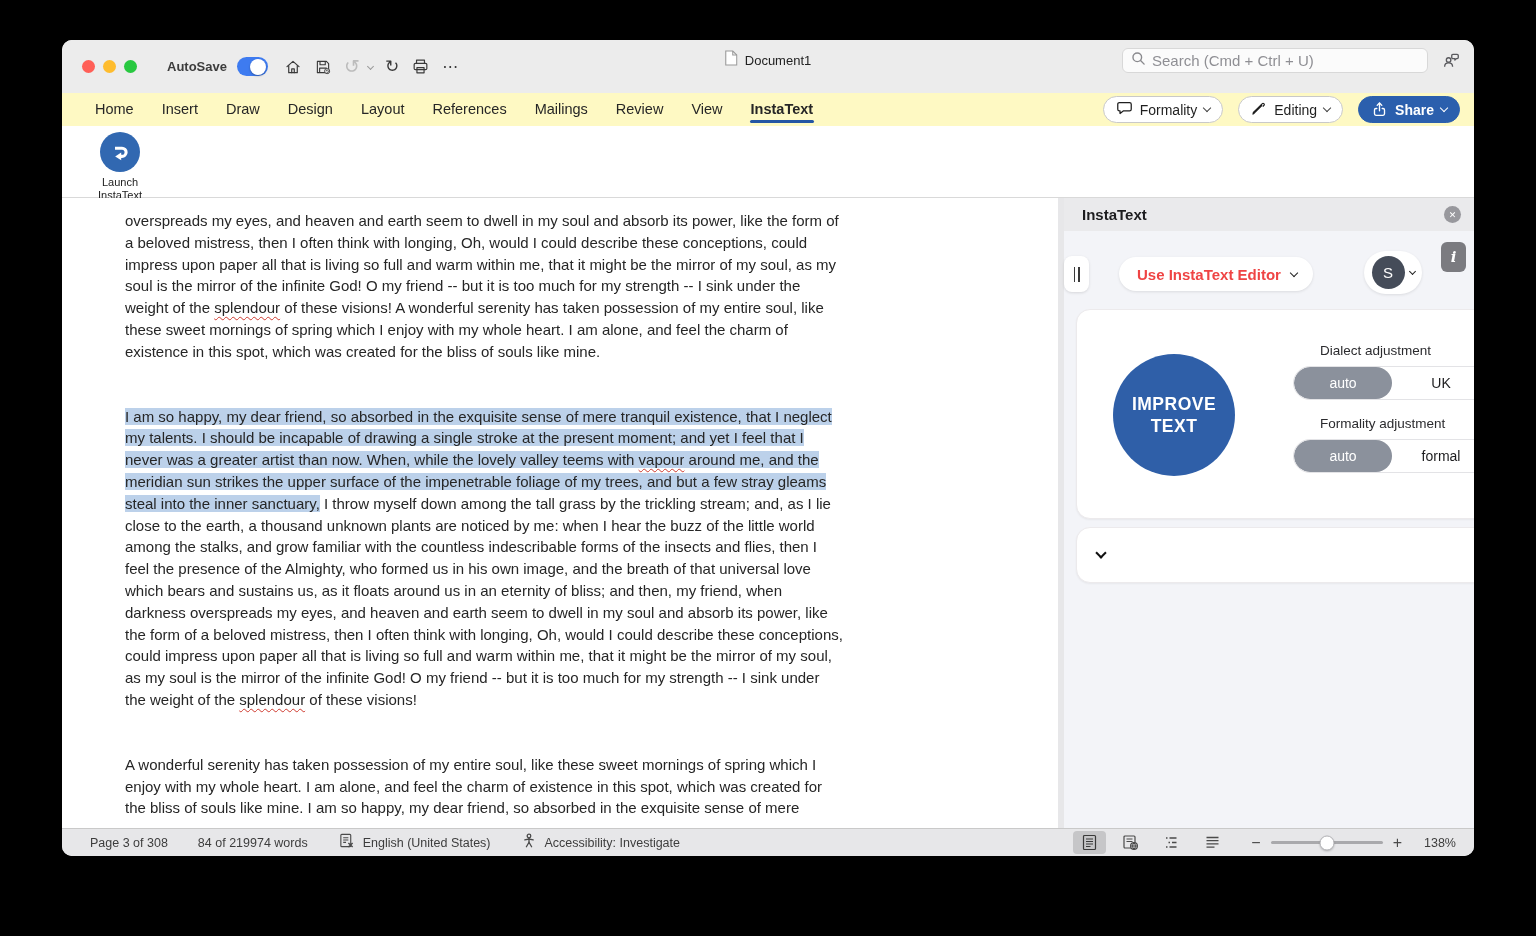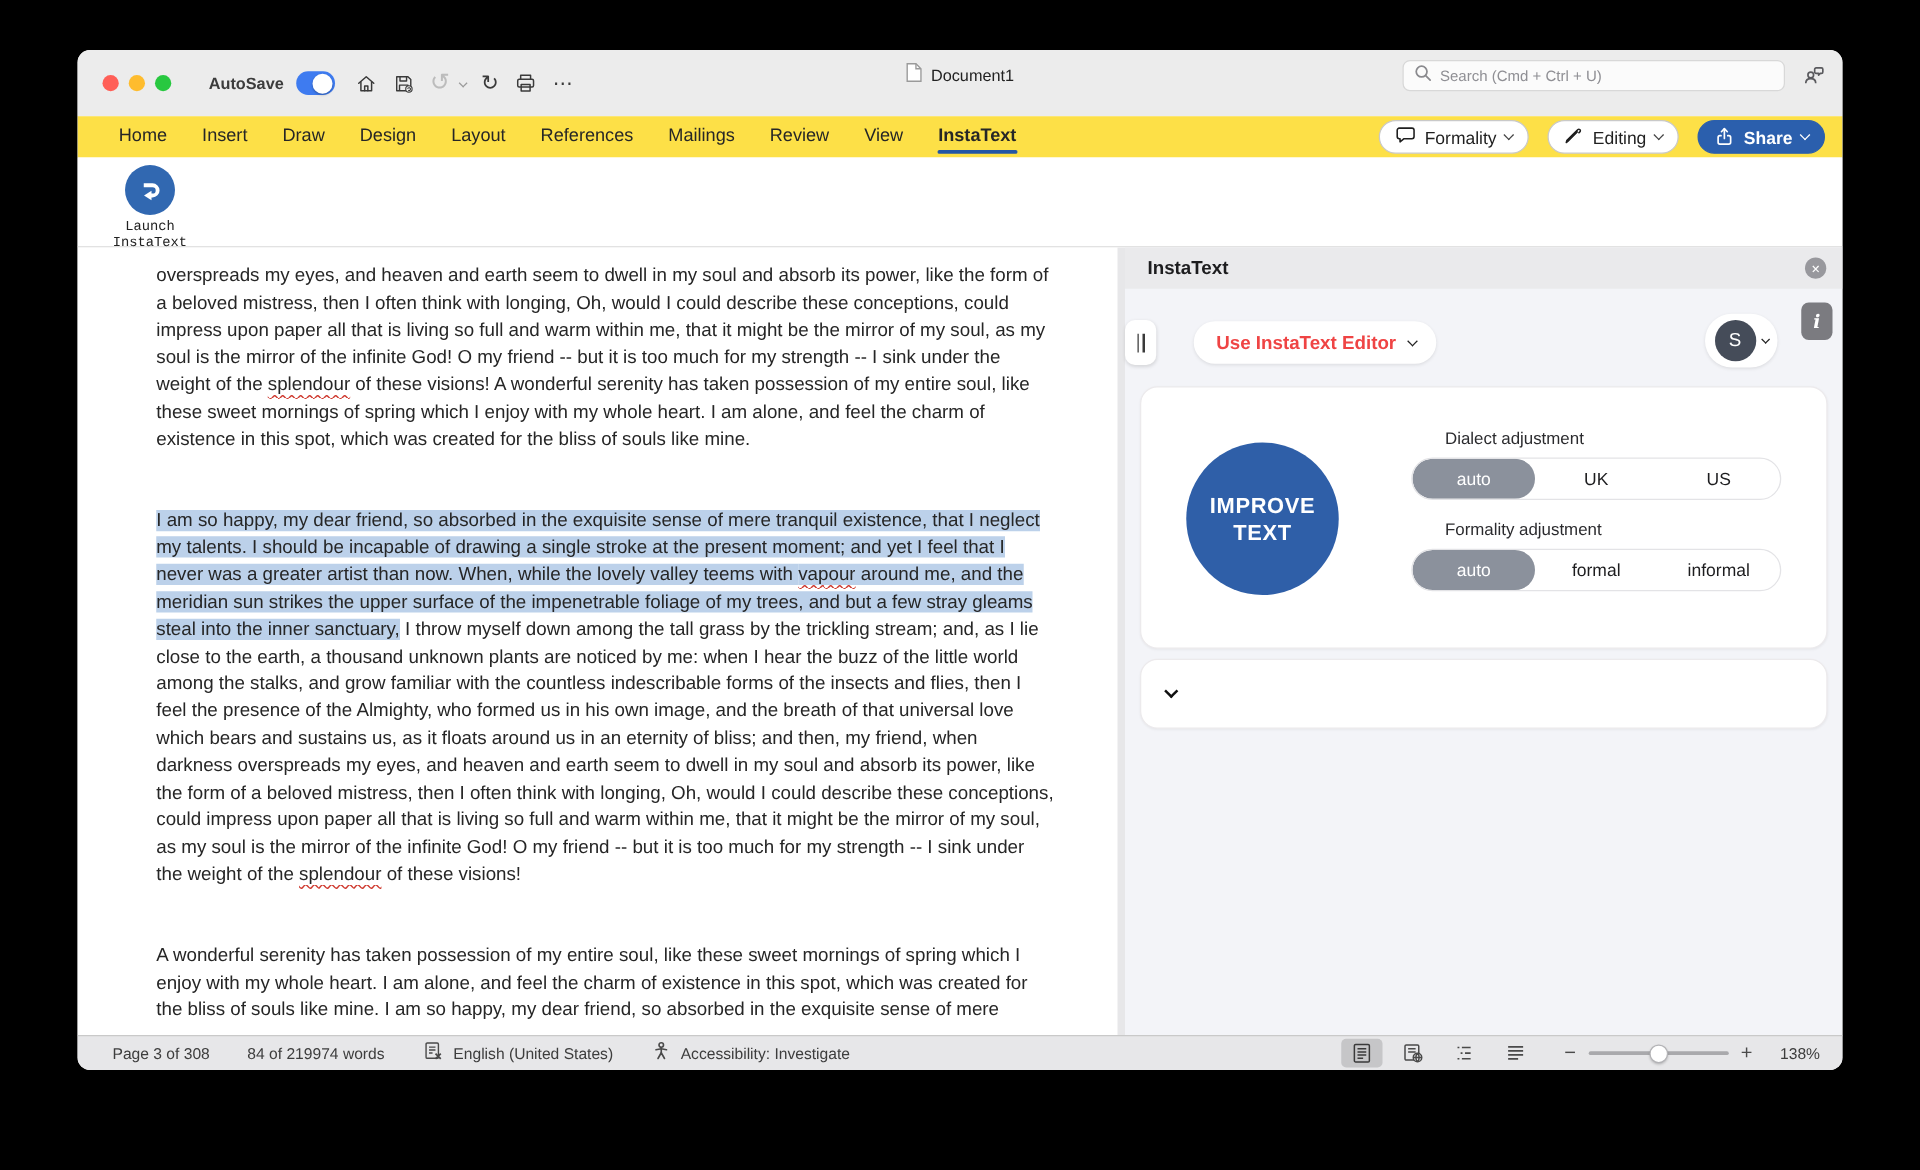--- a/index.html
+++ b/index.html
@@ -20,45 +20,45 @@
   .tb-icons { display:flex; align-items:center; gap:12px; margin-left:16px; color:#3a3a3a; }
   .tb-icons svg { display:block; }
   .glyph-undo { font-size:19px; color:#bcbcbc; line-height:1; }
   .glyph-redo { font-size:17px; color:#3a3a3a; line-height:1; }
   .glyph-dots { font-size:16px; color:#3a3a3a; letter-spacing:1px; }
   .chev { display:inline-block; width:7px; height:7px; border-right:1.6px solid currentColor; border-bottom:1.6px solid currentColor; transform:rotate(45deg); }
   .chev.tiny { width:5px; height:5px; border-width:1.4px; color:#9a9a9a; margin-left:-4px; }
   .title-center { position:absolute; left:50%; top:0; height:40px; transform:translateX(-50%); display:flex; align-items:center; gap:7px; }
   .doc-title { font-size:13px; color:#222; }
   .searchbox { position:absolute; right:46px; top:8px; width:306px; height:25px; background:#fbfbfb; border:1px solid #d8d8d8; border-radius:6px; display:flex; align-items:center; padding:0 8px; gap:6px; }
-  .searchbox input { border:none; outline:none; background:transparent; font-size:12px; color:#444; width:100%; font-family:"Liberation Sans",sans-serif; }
+  .searchbox input { border:none; outline:none; background:transparent; font-size:15px; color:#444; width:100%; font-family:"Liberation Sans",sans-serif; }
   .searchbox input::placeholder { color:#8f8f94; }
   .feedback { position:absolute; right:14px; top:11px; }
 
   
-  .tabrow { height:33px; background:#fde047; display:flex; align-items:center; position:relative; flex:none; }
+  .tabrow { height:33px; background:#fef9c3; display:flex; align-items:center; position:relative; flex:none; }
   .tabs { display:flex; gap:26px; margin-left:32px; align-items:center; }
   .tab { font-size:14.5px; color:#262626; padding:6px 1px 8px; cursor:default; position:relative; }
   .tab.active { font-weight:700; }
   .tab.active::after { content:""; position:absolute; left:0; right:0; bottom:2px; height:2.5px; border-radius:2px; background:var(--instatext-underline,#2456a4); }
   .tab-buttons { position:absolute; right:14px; top:3px; display:flex; gap:15px; }
   .pill-btn { height:27px; border:1px solid #c9c9c9; background:#fff; border-radius:14px; display:flex; align-items:center; gap:7px; padding:0 12px; font-size:14px; color:#1f1f1f; }
   .pill-btn .chev { width:6px; height:6px; color:#444; margin-top:-3px; }
   .pill-btn.share { background:var(--share-blue,#2b5fad); border-color:var(--share-blue,#2b5fad); color:#fff; font-weight:600; }
   .pill-btn.share .chev { color:#fff; }
 
   
   .ribbon { height:72px; background:#fff; border-bottom:1px solid #d9d9d9; flex:none; position:relative; }
   .launch-btn { position:absolute; left:20px; top:6px; width:76px; display:flex; flex-direction:column; align-items:center; cursor:pointer; }
   .launch-circle { width:40px; height:40px; border-radius:50%; background:var(--launch-blue,#3168b1); display:flex; align-items:center; justify-content:center; }
-  .launch-label { margin-top:4px; font-size:11px; line-height:13px; color:#222; text-align:center; width:64px;font-family:Liberation Mono, monospace; }
+  .launch-label { margin-top:4px; font-size:11px; line-height:13px; color:#222; text-align:center; width:64px; }
 
   
   .content { flex:1; display:flex; min-height:0; }
-  .doc-area { width:838px; background:#fff; border-right:6px solid #e7e7e9; position:relative; overflow:hidden; }
+  .doc-area { width:1002px; background:#fff; border-right:6px solid #e7e7e9; position:relative; overflow:hidden; }
   .doc-text { padding:12px 0 0 63px; width:782px; font-size:15px; line-height:21.8px; color:#262626; }
   .doc-text p { margin:0 0 43px 0; }
   .hl { background:var(--selection,#bcd1ea); }
   .sq { text-decoration:underline; text-decoration-style:wavy; text-decoration-color:var(--squiggle,#cf3a2f); text-decoration-thickness:1px; text-underline-offset:3px; }
 
   
   .panel { flex:1; background:#f3f4f8; position:relative; }
   .panel-header { height:33px; background:#eaeaec; display:flex; align-items:center; padding:0 13px 0 18px; }
   .panel-title { font-size:15px; font-weight:700; color:#1d1d1f; flex:1; }
   .close-btn { width:17px; height:17px; border-radius:50%; background:#98989d; color:#fff; font-size:9px; display:flex; align-items:center; justify-content:center; cursor:pointer; }

